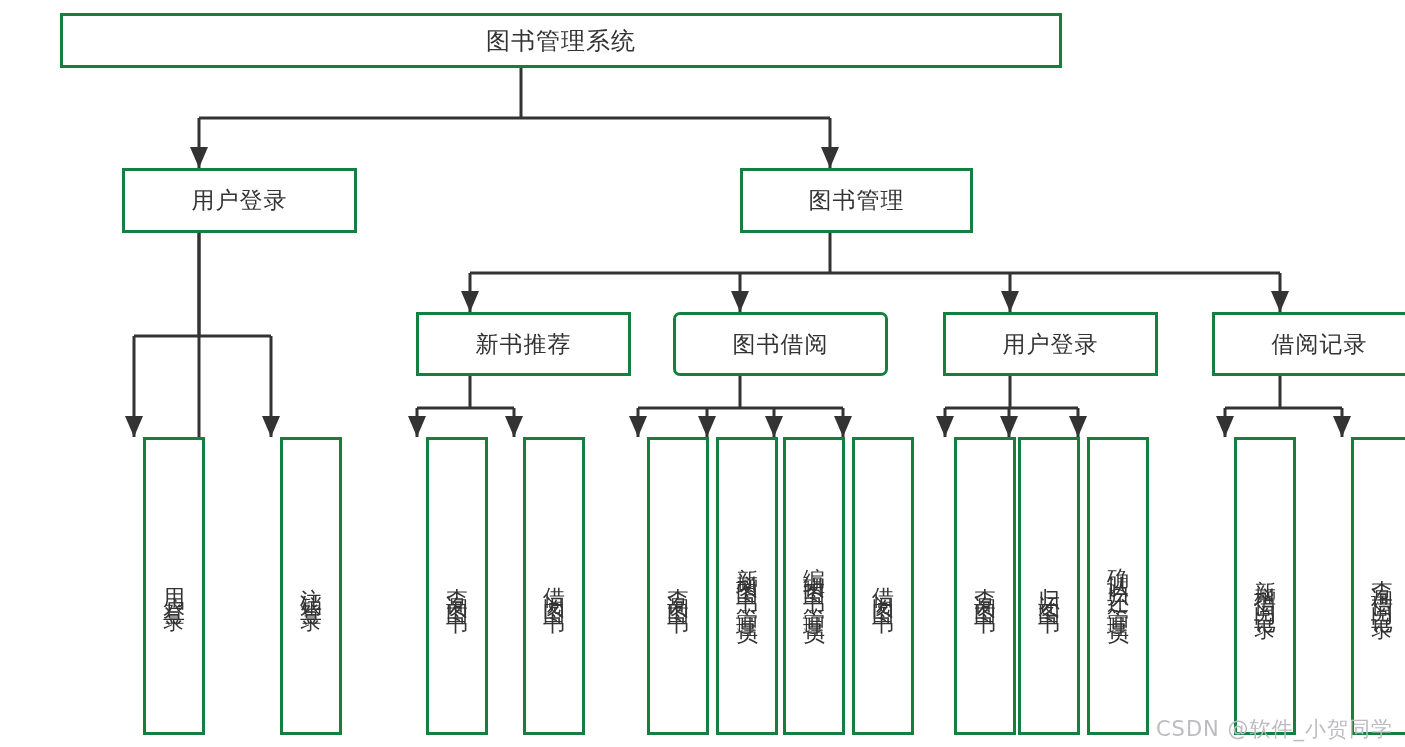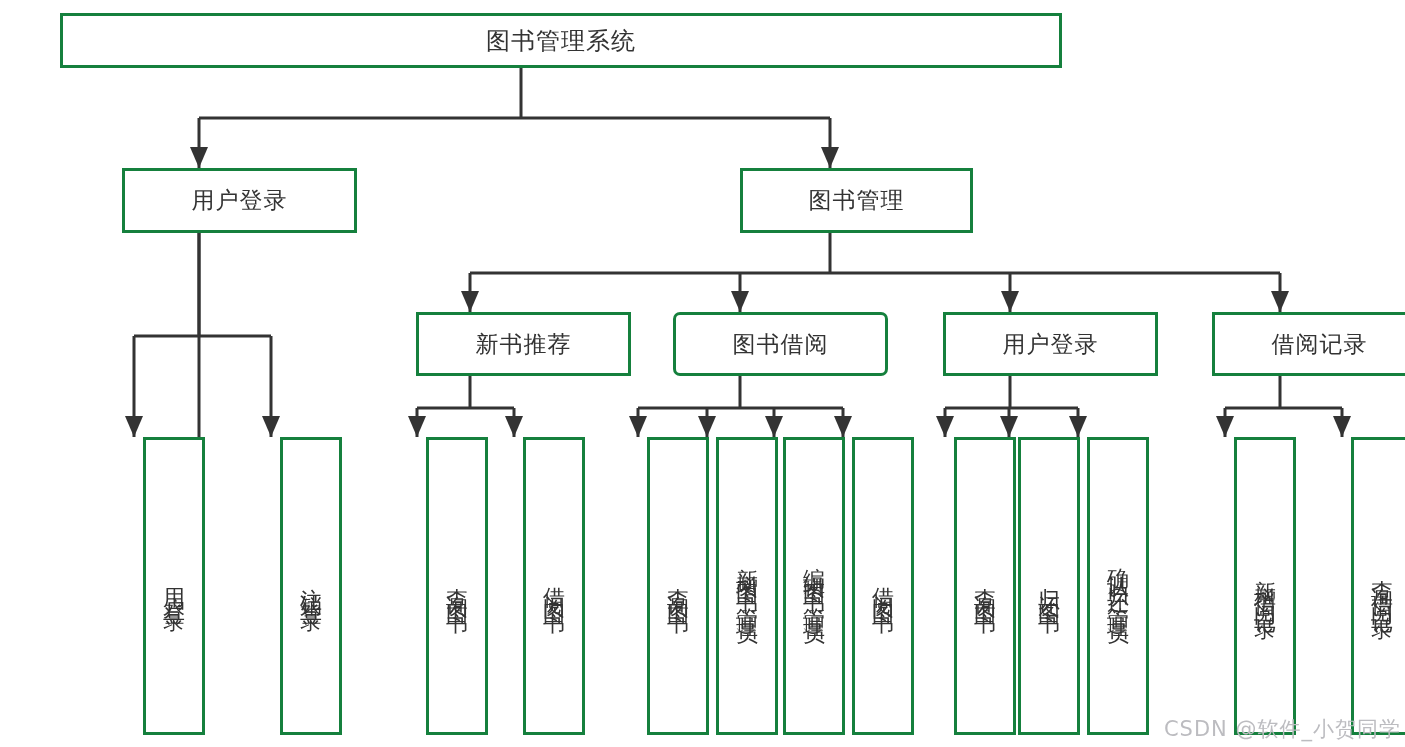--- a/index.html
+++ b/index.html
@@ -40,21 +40,21 @@
   }
   .leaf .vtext {
     writing-mode: vertical-rl;
     text-orientation: mixed;
     letter-spacing: 8px;
     line-height: 1;
     white-space: nowrap;
   }
   .watermark {
     position: absolute;
-    right: 4px;
+    right: 12px;
     bottom: 4px;
     color: #bcbcc0;
     font-size: 21px;
     letter-spacing: 1px;
     z-index: 3;
   }
   svg path { stroke: #333333; stroke-width: 3; fill: none; }
   svg polygon { fill: #333333; stroke: none; }
 </style>
 </head>

